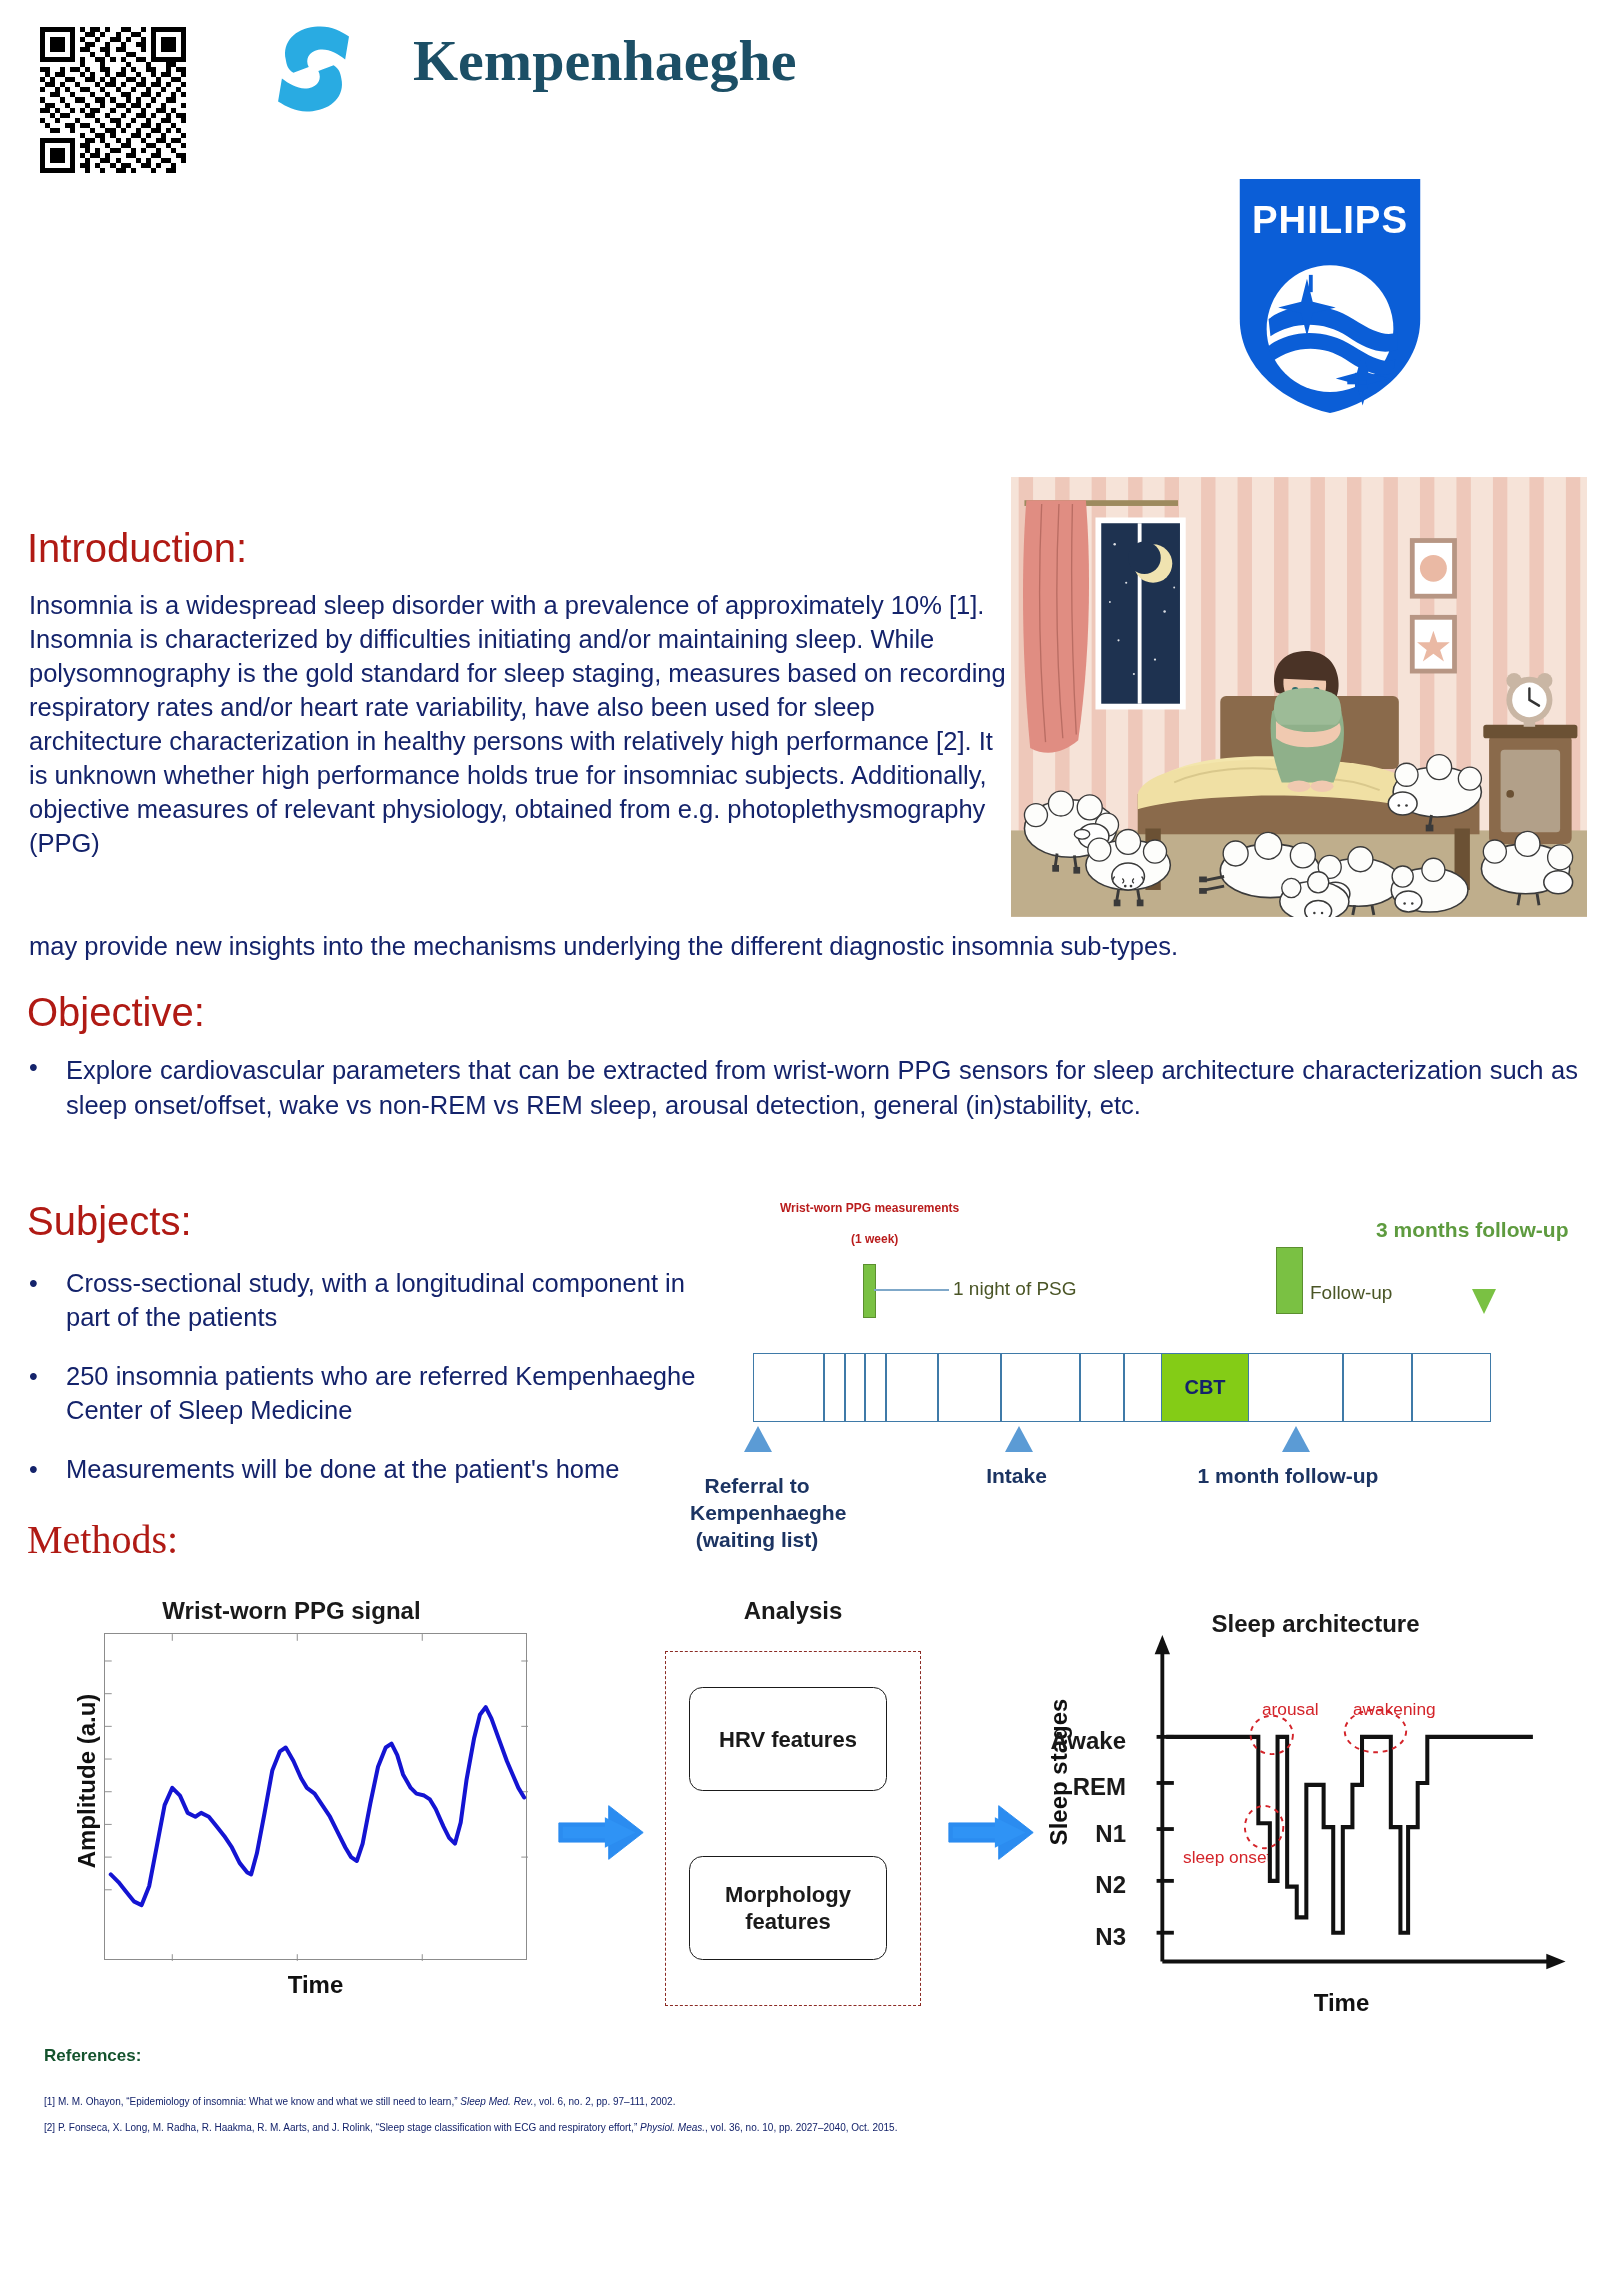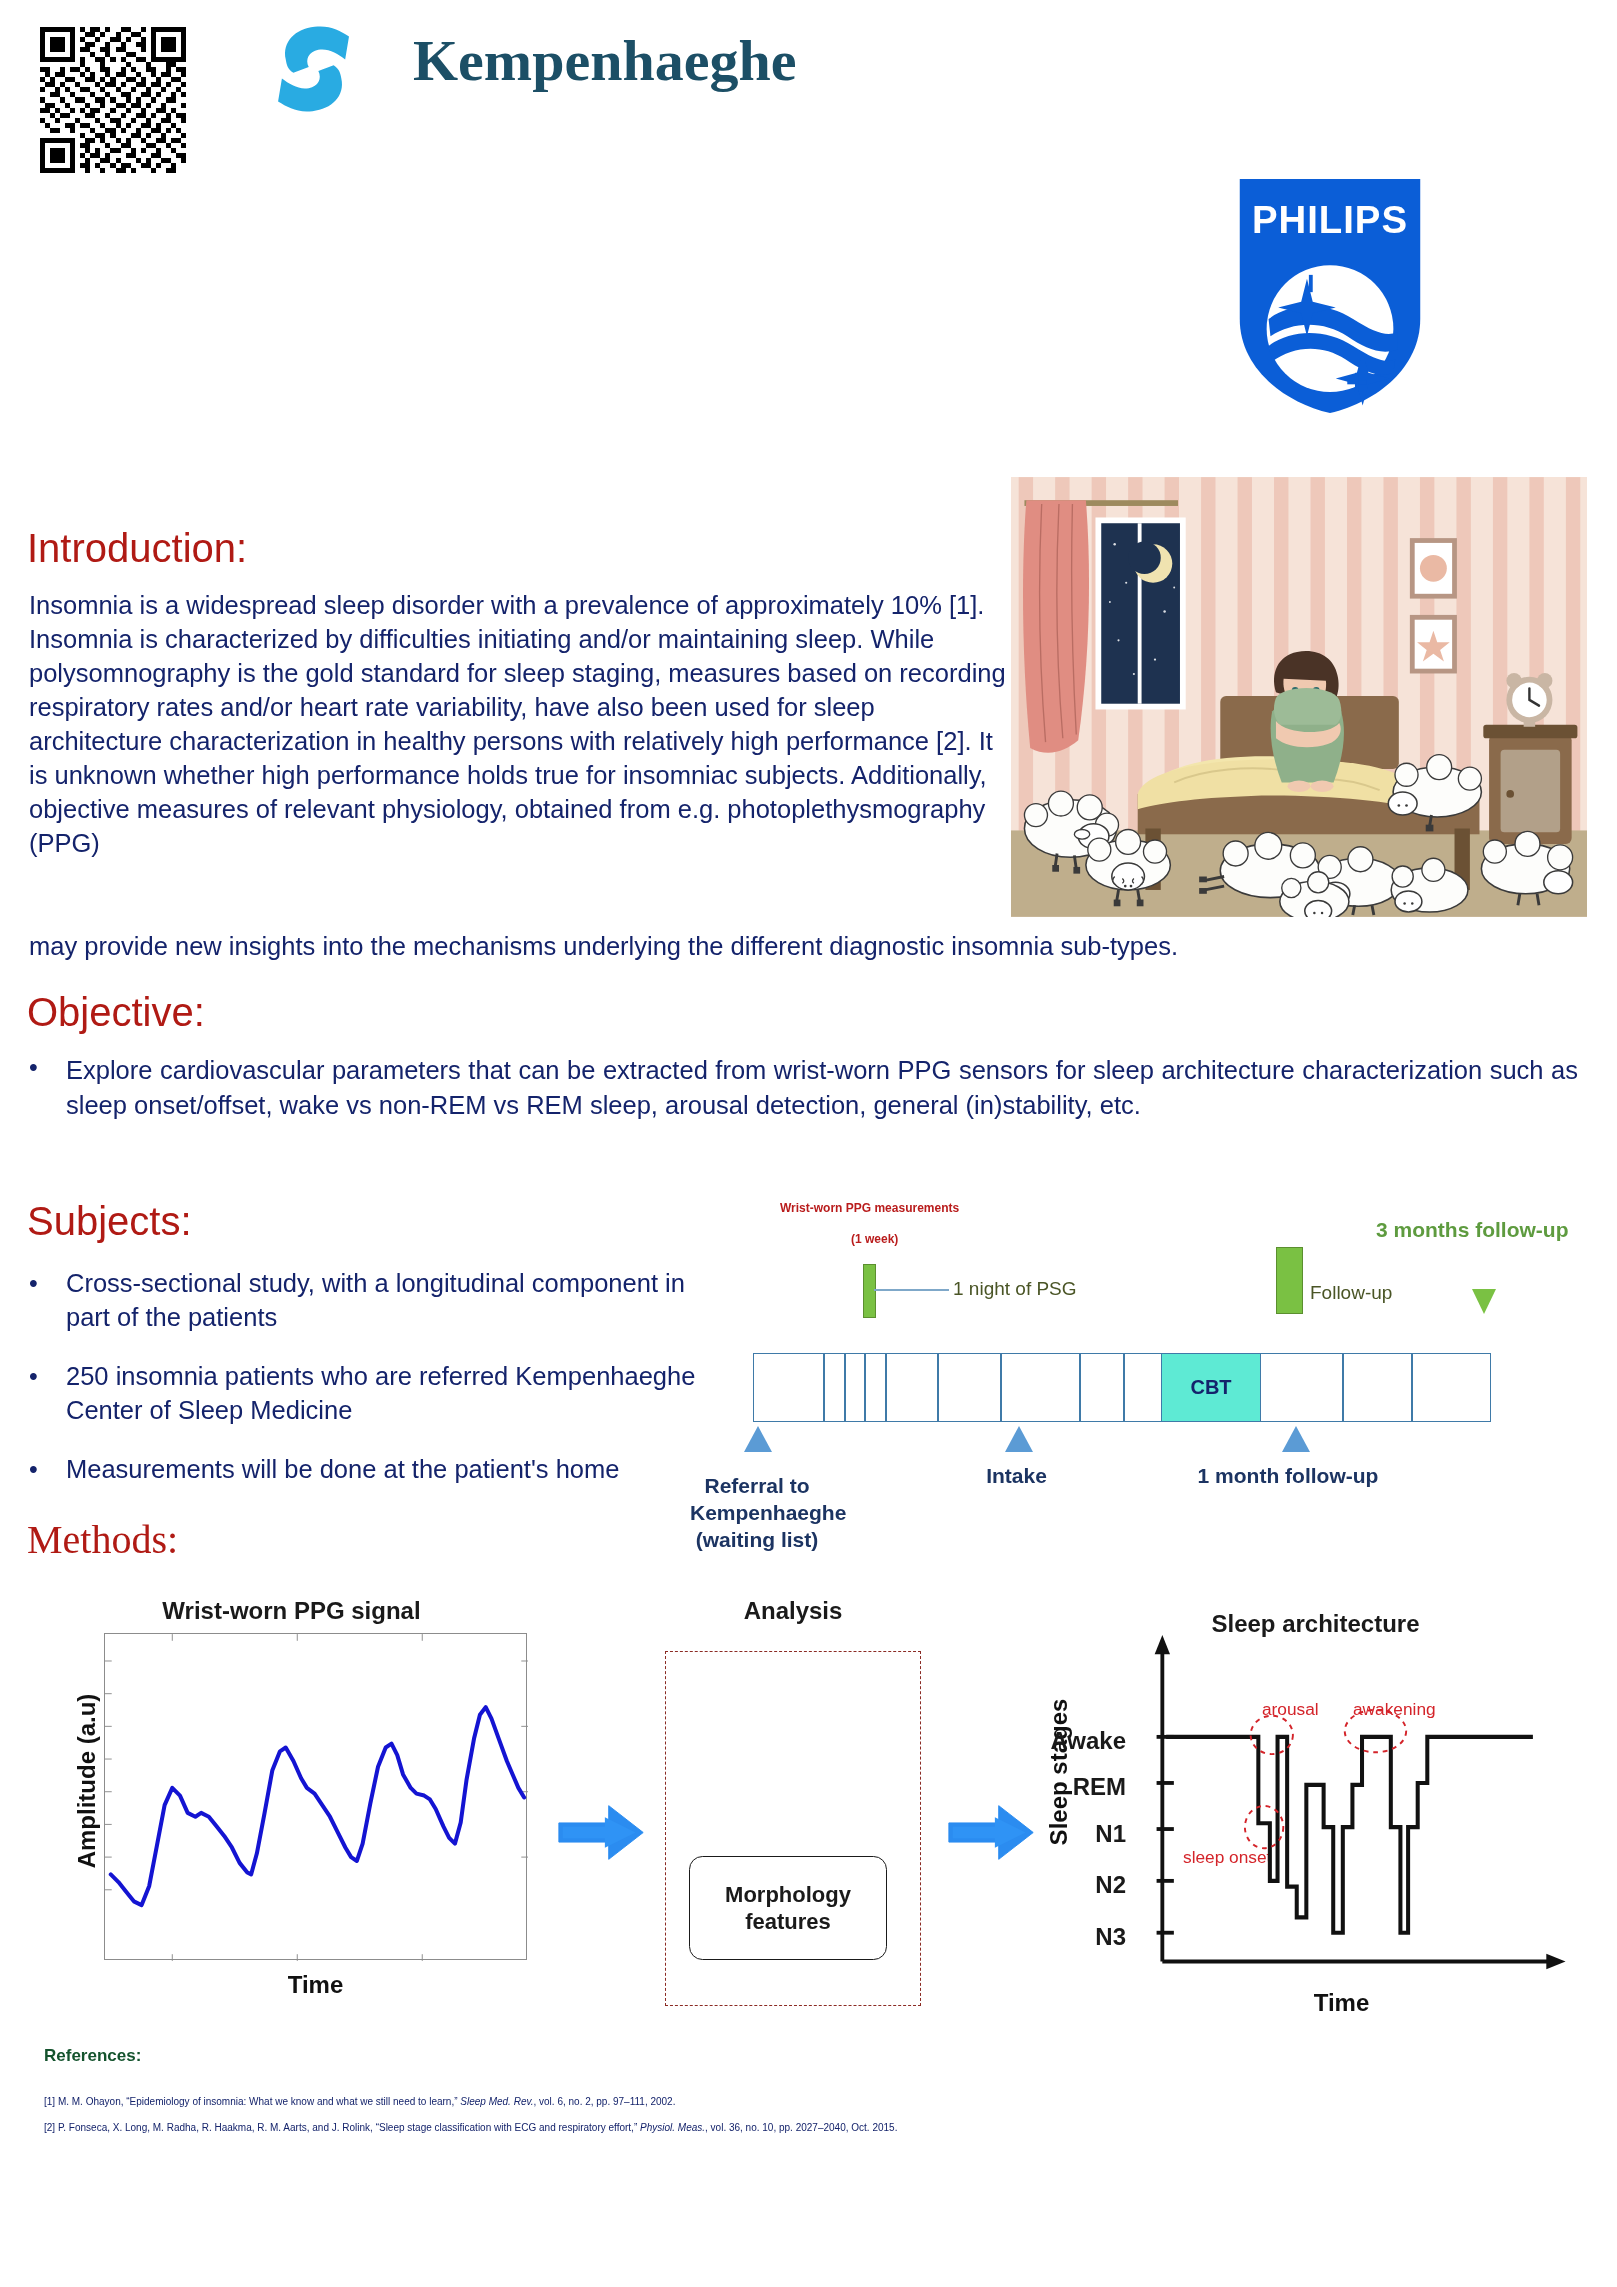--- a/index.html
+++ b/index.html
@@ -78,22 +78,22 @@
   .tl-lbl-thin {
     position: absolute; color: #4a5526; font-size: 19px; white-space: nowrap;
   }
   #tl-bar {
     position: absolute; left: 42px; top: 152px;
     width: 738px; height: 69px;
     border: 1.9px solid #3f7aa8; background: #ffffff;
   }
   .tl-div { position: absolute; top: 0; width: 1.9px; height: 100%; background: #3f7aa8; }
   #tl-cbt {
-    position: absolute; left: 407px; top: 0; width: 100px; height: 100%;
-    background: #5eead4; border-left: 1.9px solid #3f7aa8; border-right: 1.9px solid #3f7aa8;
+    position: absolute; left: 407px; top: 0; width: 88px; height: 100%;
+    background: #84cc16; border-left: 1.9px solid #3f7aa8; border-right: 1.9px solid #3f7aa8;
     display: flex; align-items: center; justify-content: center;
     color: #14236b; font-weight: 700; font-size: 20px;
   }
   .tri-up {
     position: absolute; width: 0; height: 0;
     border-left: 14.4px solid transparent; border-right: 14.4px solid transparent;
     border-bottom: 26px solid #5b9bd5;
   }
   .green-mark { position: absolute; background: #7ac143; border: 1px solid #5b8f2f; }
   .tri-down-green {
@@ -721,20 +721,23 @@
 </div>
 
 <svg class="arrow-blue" style="left:555px; top:1798px;" width="94" height="69" viewBox="0 0 98 72">
   <path d="M4 26 H56 V8 L92 36 L56 64 V46 H4 Z" fill="#2b8cf0" stroke="#2b8cf0" stroke-width="1"></path>
   <path d="M8 30 H52 V20 L84 36 L52 52 V42 H8 Z" fill="#2f93f5"></path>
 </svg>
 
 <div class="panel-title" style="left:665px; top:1597px; width:256px;">Analysis</div>
 <div id="analysis-wrap">
   <div id="analysis-dash">
+    <div class="feat-box" style="top:35px;">
+      <span>HRV features</span>
+    </div>
     <div class="feat-box" style="top:204px;">
       <span>
         <span>Morphology</span><br><span>features</span>
       </span>
     </div>
   </div>
 </div>
 
 <svg class="arrow-blue" style="left:945px; top:1798px;" width="94" height="69" viewBox="0 0 98 72">
   <path d="M4 26 H56 V8 L92 36 L56 64 V46 H4 Z" fill="#2b8cf0" stroke="#2b8cf0" stroke-width="1"></path>

